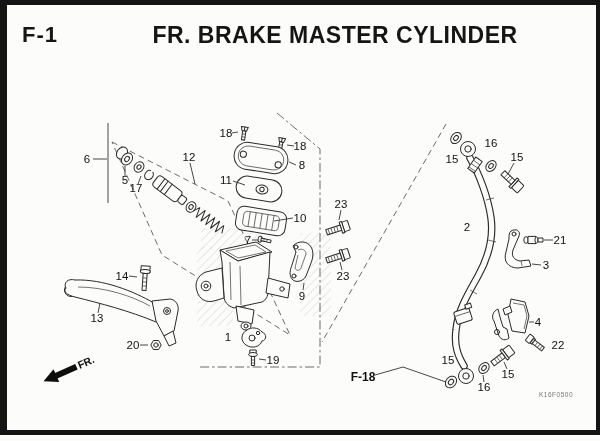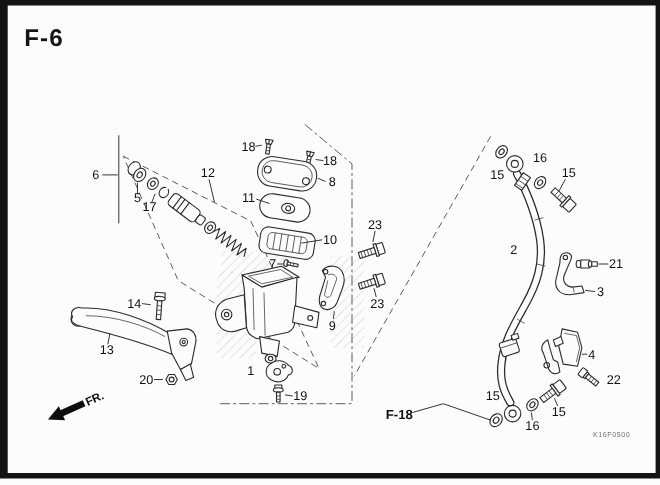--- a/index.html
+++ b/index.html
@@ -29,21 +29,22 @@
   .callout{font:11.5px "Liberation Sans",sans-serif;fill:#111;text-anchor:middle;}
   .callout.bold{font-weight:bold;font-size:12px;}
   .fr-text{font:bold 10.5px "Liberation Sans",sans-serif;fill:#0e0e0e;}
   .ref{font:6.5px "Liberation Sans",sans-serif;fill:#787878;letter-spacing:.5px;text-anchor:middle;}
 </style>
 </head>
 <body>
 
 <div class="page">
 
-  <div class="page-code">F-6</div>
+  <div class="page-code">F-1</div>
+  <div class="diagram-title">FR. BRAKE MASTER CYLINDER</div>
 
   <svg width="600" height="441" viewBox="0 0 600 441">
     <defs>
       <pattern id="hatch" width="6" height="6" patternUnits="userSpaceOnUse" patternTransform="rotate(45)">
         <line x1="0" y1="0" x2="0" y2="6" stroke="#9a9a98" stroke-width="0.8"></line>
       </pattern>
     </defs>
 
     <g opacity="0.55">
       <rect x="197" y="247" width="36" height="79" fill="url(#hatch)"></rect>

